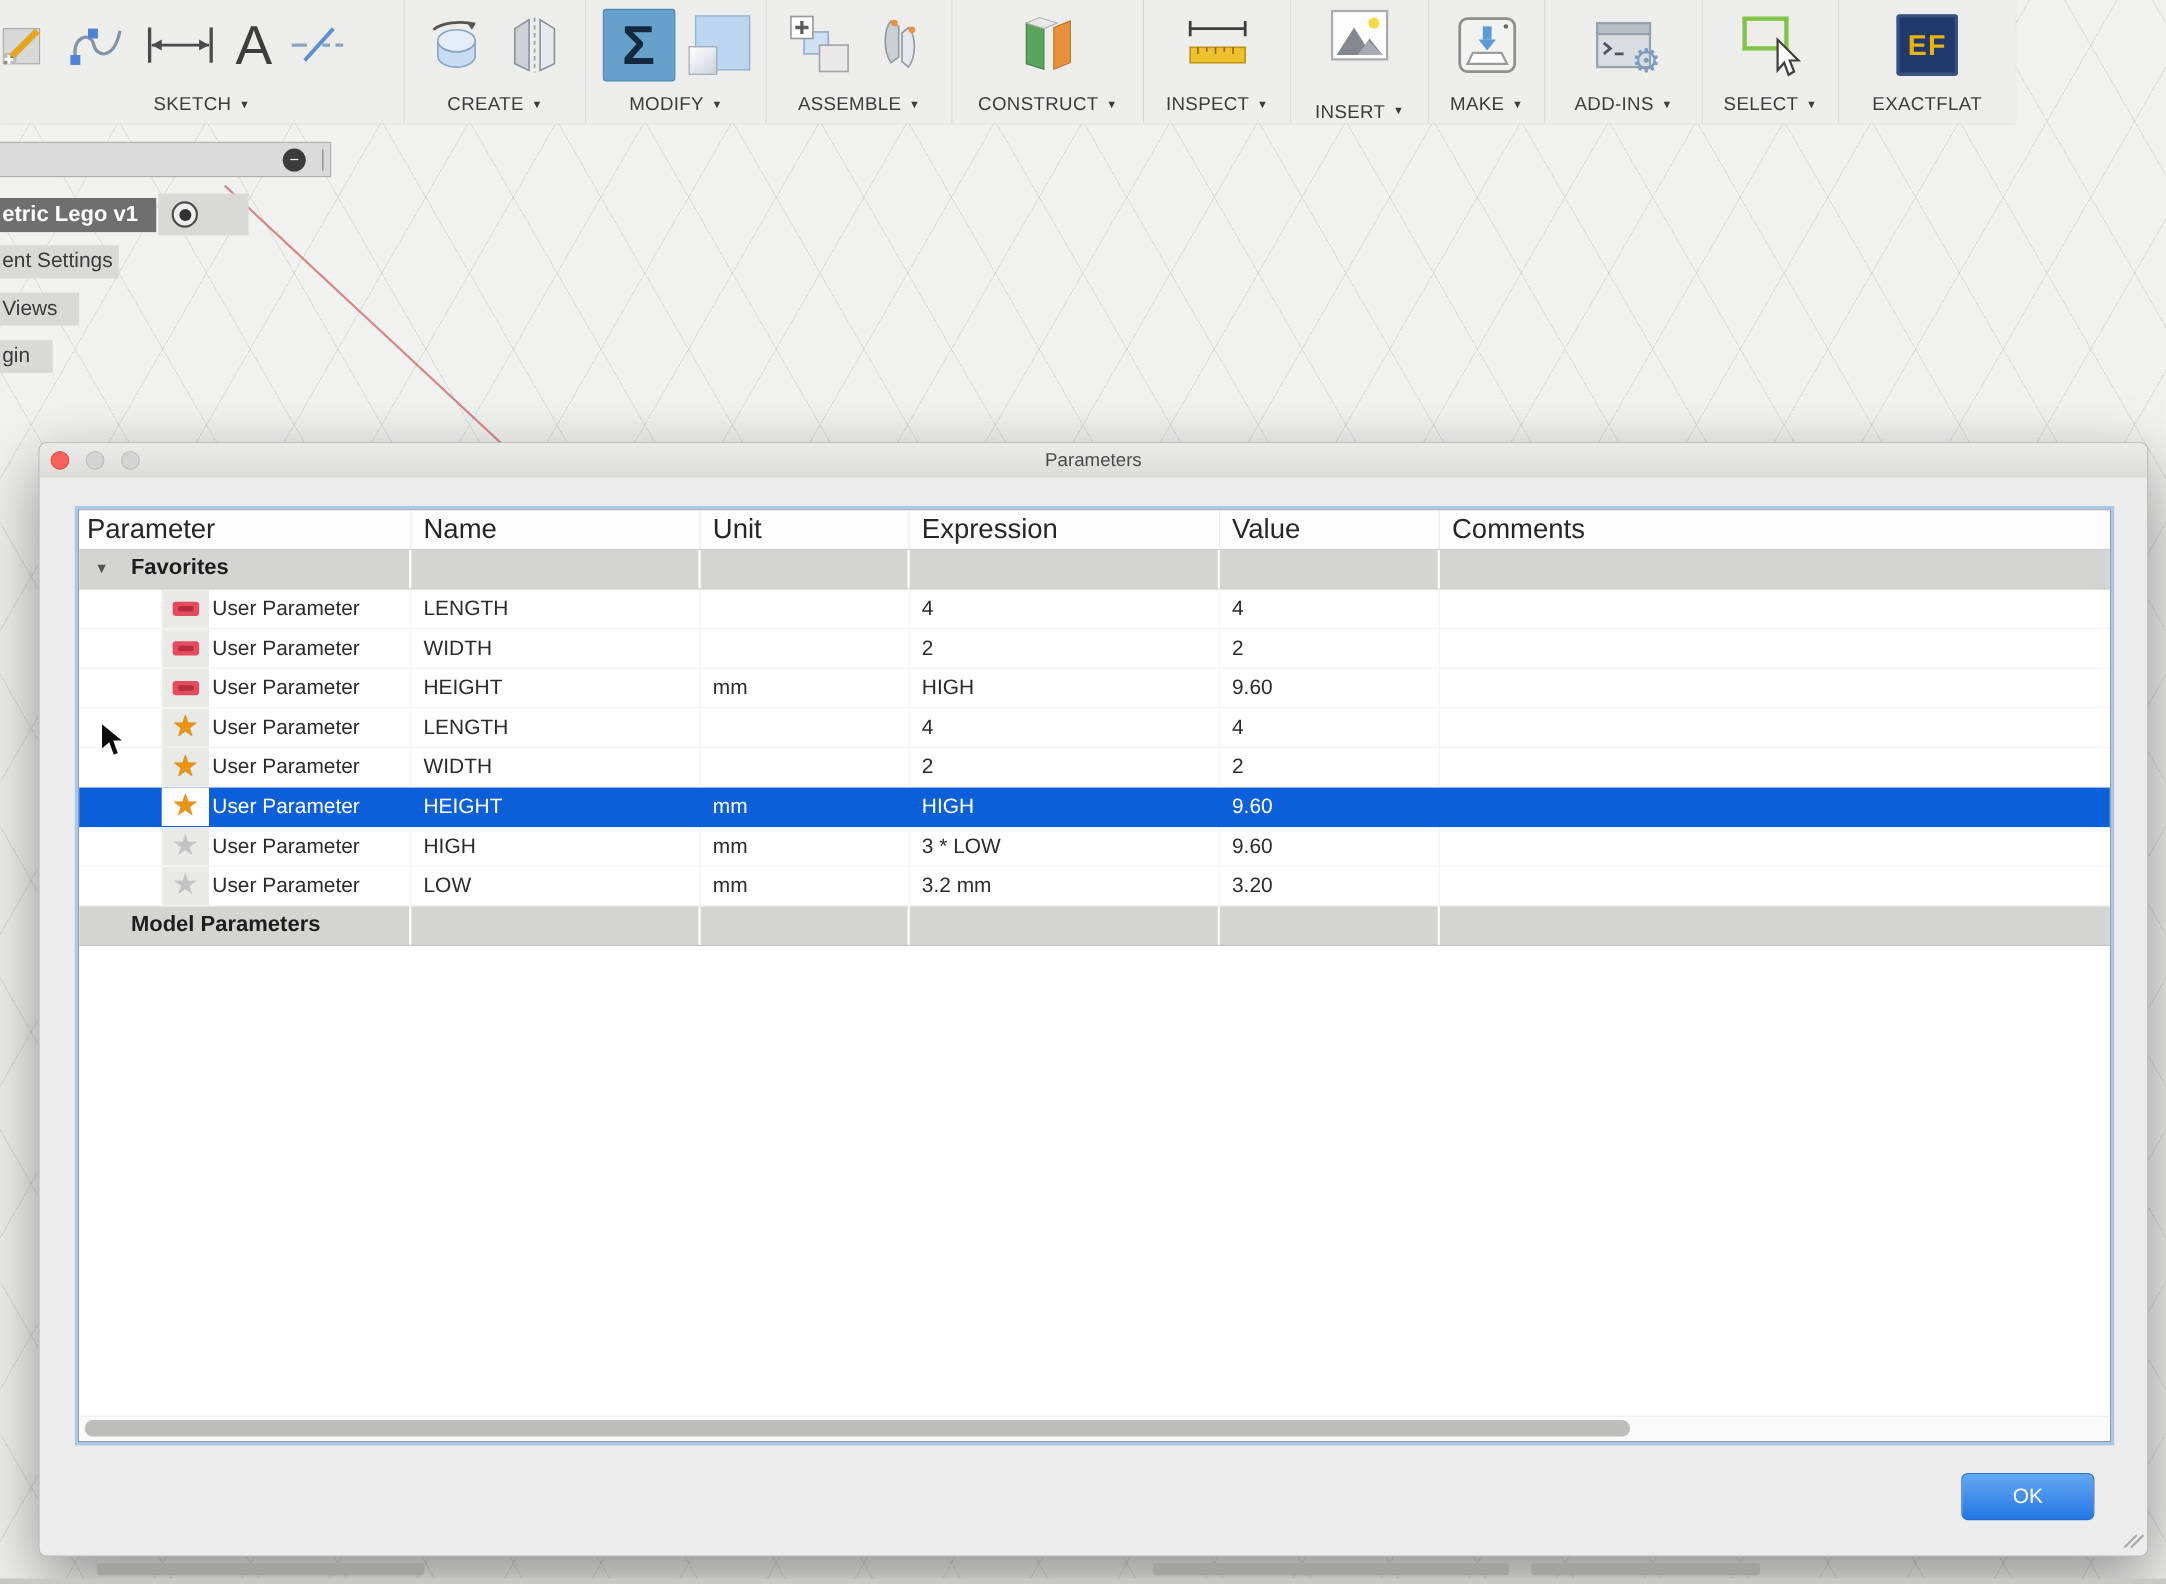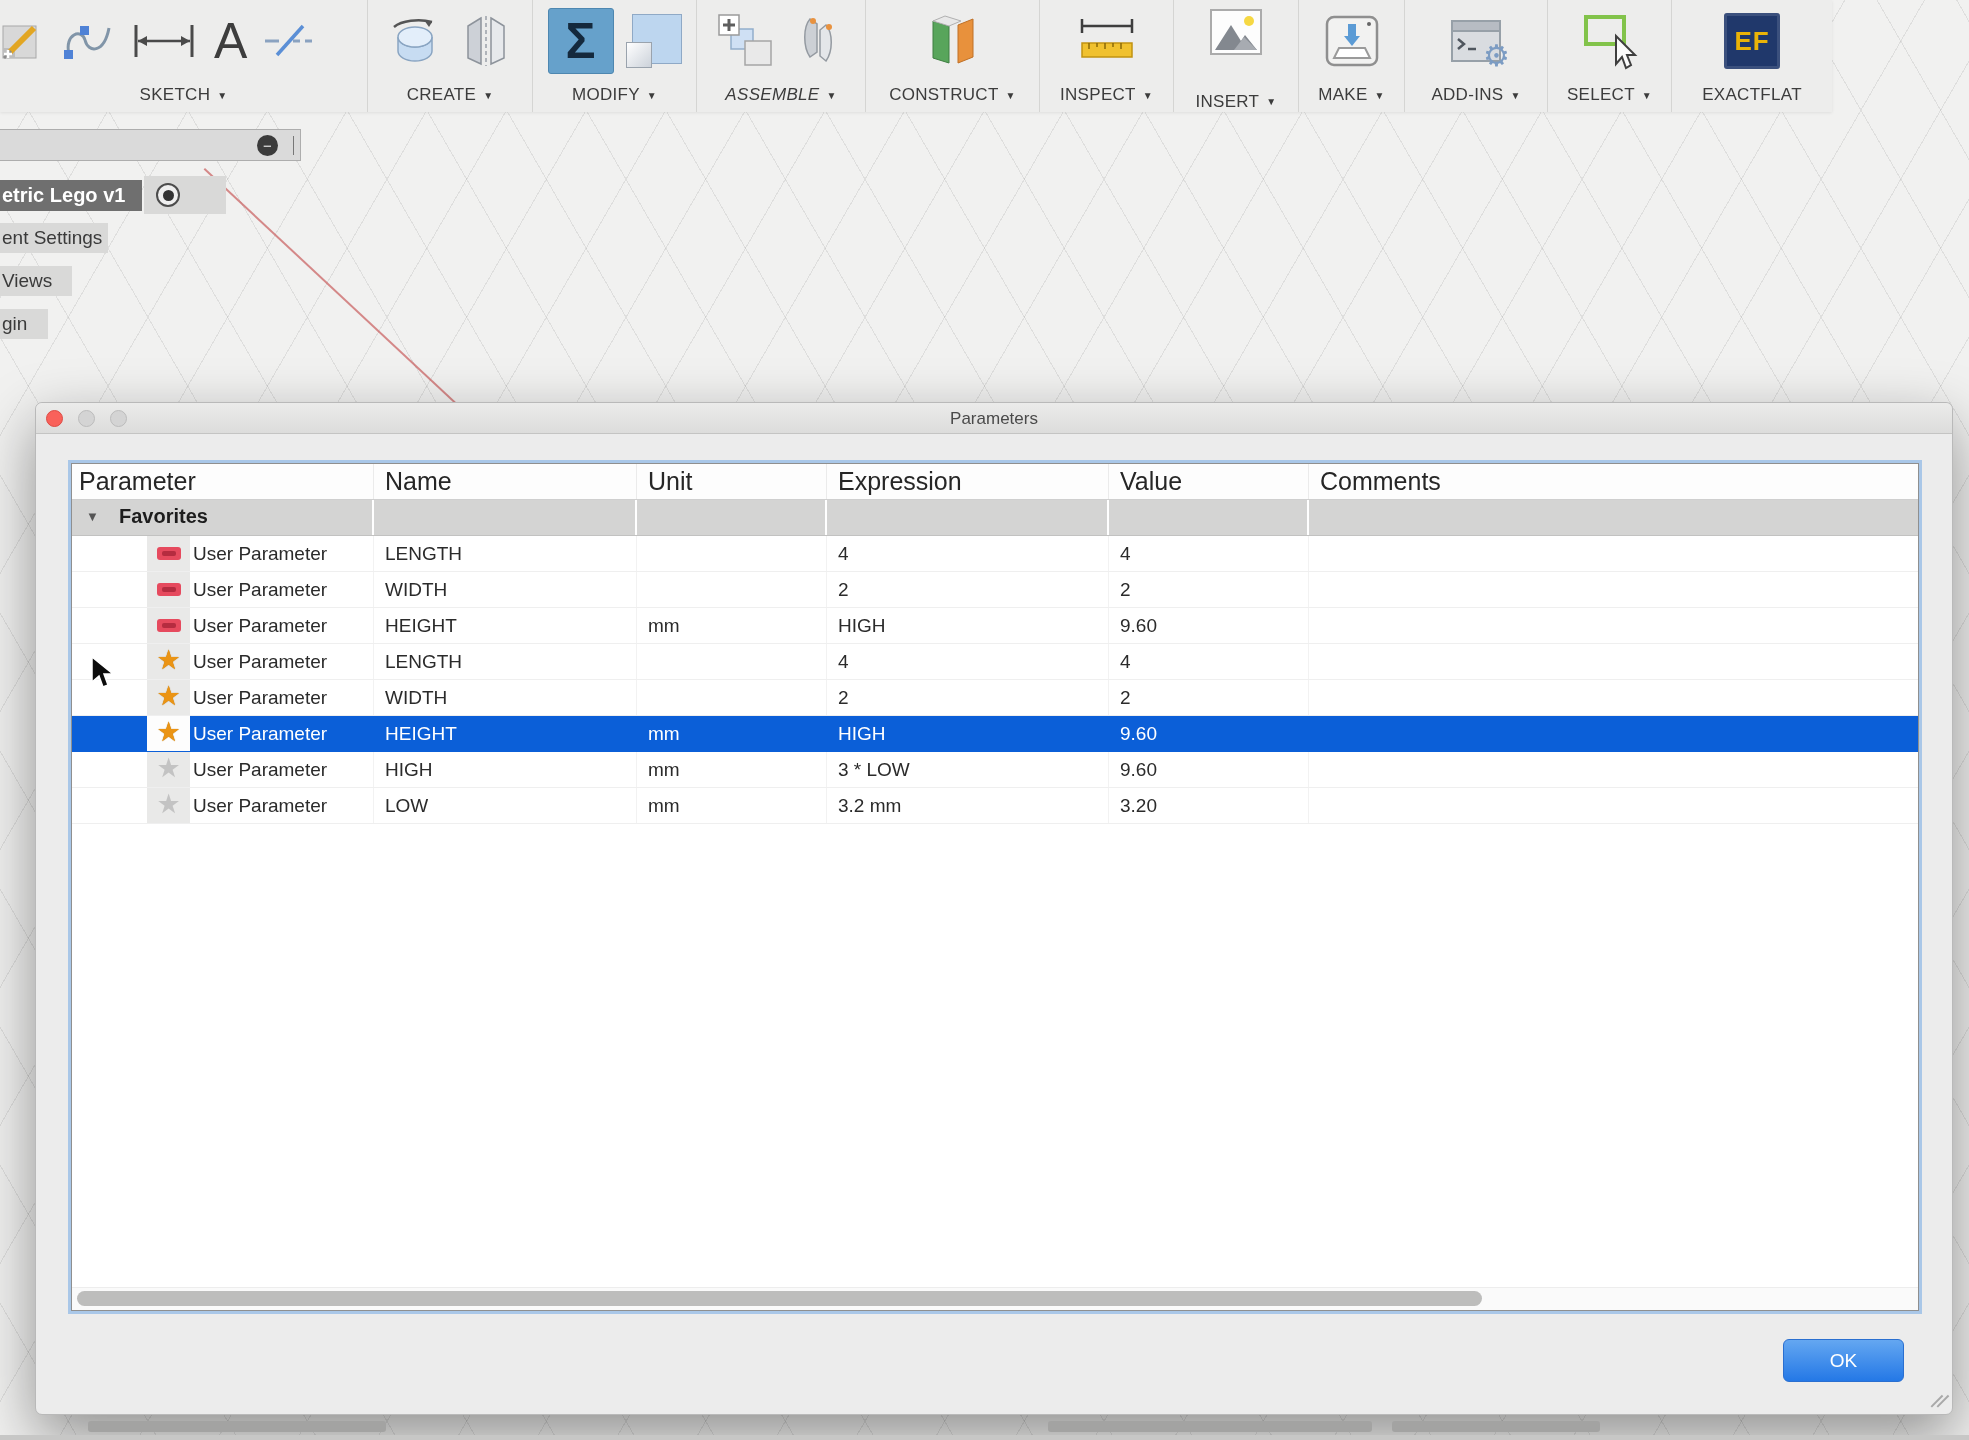--- a/index.html
+++ b/index.html
@@ -245,21 +245,21 @@
           <span class="big"></span>
           <span class="small"></span>
         </span>
     </div>
     <div class="tb-label">
         <span>MODIFY</span>
         <span class="caret">▼</span>
       </div>
   </div>
 
-  <div class="tb-group" style="left:697px;width:169px;font-style:italic;">
+  <div class="tb-group" style="left:697px;width:169px;">
     <div class="tb-icons">
       <span class="icn">
         <svg width="60" height="56" viewBox="0 0 60 56">
             <rect x="14" y="16" width="22" height="20" fill="#cfe0f4" stroke="#93aecb" stroke-width="1.5"></rect>
             <rect x="28" y="28" width="26" height="24" fill="#e9e9e9" stroke="#a5a5a5" stroke-width="1.5"></rect>
             <rect x="2" y="2" width="20" height="20" fill="#ffffff" stroke="#9a9a9a" stroke-width="1.5"></rect>
             <path d="M12 6 v12 M6 12 h12" stroke="#5e5e5e" stroke-width="3"></path>
           </svg>
       </span>
       <span class="icn">
@@ -554,20 +554,30 @@
             </span>
           <span class="ptype">User Parameter</span>
         </div>
         <div class="cell c-name">LOW</div>
         <div class="cell c-unit">mm</div>
         <div class="cell c-expr">3.2 mm</div>
         <div class="cell c-val">3.20</div>
         <div class="cell c-com"></div>
       </div>
 
+      <div class="t-row section">
+        <div class="cell sec-first">
+          <span class="sec-label">Model Parameters</span>
+        </div>
+        <div class="cell"></div>
+          <div class="cell"></div>
+          <div class="cell"></div>
+          <div class="cell"></div>
+          <div class="cell"></div>
+      </div>
 
       <div class="hscroll-track">
         <div class="hscroll-thumb"></div>
       </div>
     </div>
   </div>
 
   <div class="ok-btn">OK</div>
   <div class="resize-handle"></div>
 </div>

